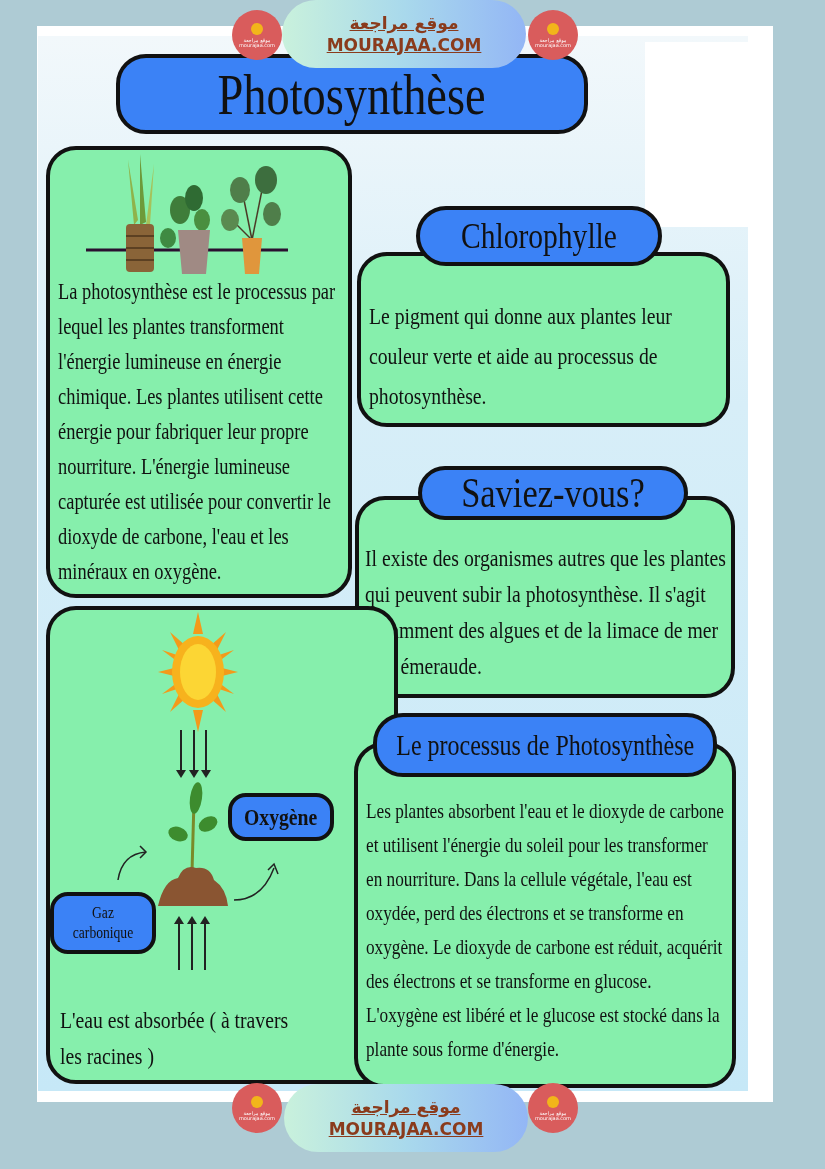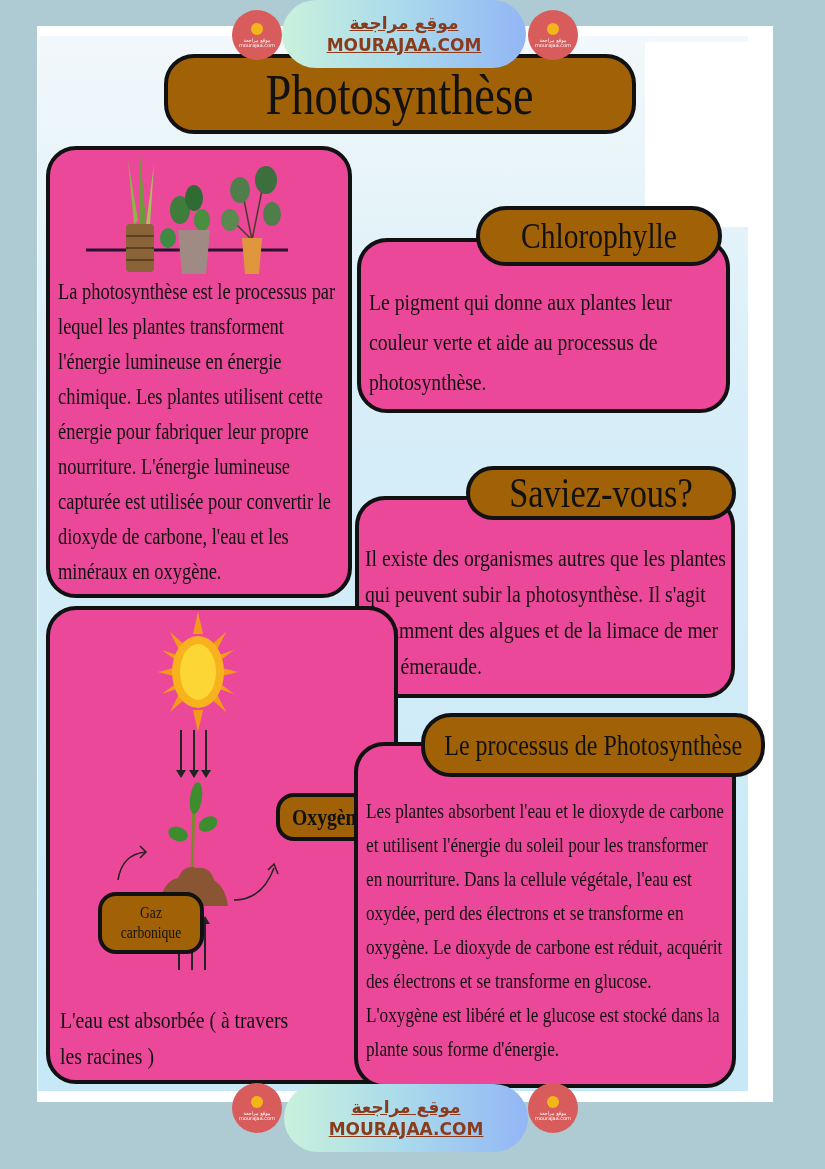--- a/index.html
+++ b/index.html
@@ -13,28 +13,27 @@
     background:#ffffff;
   }
   .poster {
     position:absolute; left:38px; top:36px; width:710px; height:1055px;
     background:linear-gradient(180deg,#f2f8fb 0%, #d7eef8 35%, #c6e8f7 100%);
   }
   .white-patch {
     position:absolute; left:645px; top:42px; width:103px; height:185px; background:#ffffff;
   }
   .pill {
-    position:absolute; background:#a16207; border:4px solid #111; border-radius:30px;
+    position:absolute; background:#3b82f6; border:4px solid #111; border-radius:30px;
     display:flex; align-items:center; justify-content:center; color:#111;
     box-sizing:border-box;
     font-family:"Liberation Serif",serif;
-    margin-left:48px;
   }
   .box {
-    position:absolute; background:#ec4899; border:4px solid #111; border-radius:30px;
+    position:absolute; background:#86efac; border:4px solid #111; border-radius:30px;
     box-sizing:border-box;
   }
   .txt { position:absolute; color:#111; font-size:22.5px; line-height:35px; transform:scaleX(0.82); transform-origin:left top; }
   .title-pill { left:116px; top:54px; width:472px; height:80px; font-size:58px; }
   .title-pill span { display:inline-block; transform:scaleX(0.8); }
 
   .wm-pill {
     position:absolute; width:244px; height:68px; border-radius:34px;
     background:linear-gradient(90deg,#c9f1dc 0%,#a9d9ec 50%,#93b6f5 100%);
     display:flex; flex-direction:column; align-items:center; justify-content:center;
@@ -93,24 +92,24 @@
       <ellipse cx="158" cy="40" rx="10" ry="13" fill="#4f7e4a"></ellipse>
       <ellipse cx="184" cy="30" rx="11" ry="14" fill="#3d6e3e"></ellipse>
       <ellipse cx="148" cy="70" rx="9" ry="11" fill="#5a8a50"></ellipse>
       <ellipse cx="190" cy="64" rx="9" ry="12" fill="#4f7e4a"></ellipse>
       <path d="M160 88 L180 88 L177 124 L163 124 Z" fill="#e0963c"></path>
     </g>
   </svg>
   <div class="txt" style="left:8px; top:124px; width:350px;">La photosynthèse est le processus par lequel les plantes transforment l'énergie lumineuse en énergie chimique. Les plantes utilisent cette énergie pour fabriquer leur propre nourriture. L'énergie lumineuse capturée est utilisée pour convertir le dioxyde de carbone, l'eau et les minéraux en oxygène.</div>
 </div>
 
-<div class="box" style="left:357px; top:238px; width:373px; height:175px;">
+<div class="box" style="left:357px; top:252px; width:373px; height:175px;">
   <div class="txt" style="left:8px; top:40px; width:430px; font-size:24px; line-height:40px;">Le pigment qui donne aux plantes leur couleur verte et aide au processus de photosynthèse.</div>
 </div>
-<div class="pill" style="left:428px; top:206px; width:246px; height:60px; font-size:36px;">
+<div class="pill" style="left:416px; top:206px; width:246px; height:60px; font-size:36px;">
   <span style="display:inline-block; transform:scaleX(0.82);">Chlorophylle</span>
 </div>
 
 <div class="box" style="left:355px; top:496px; width:380px; height:202px;">
   <div class="txt" style="left:6px; top:40px; width:450px; font-size:24px; line-height:36px;">Il existe des organismes autres que les plantes qui peuvent subir la photosynthèse. Il s'agit notamment des algues et de la limace de mer vert émeraude.</div>
 </div>
 <div class="pill" style="left:418px; top:466px; width:270px; height:54px; font-size:42px;">
   <span style="display:inline-block; transform:scaleX(0.82);">Saviez-vous?</span>
 </div>
 

